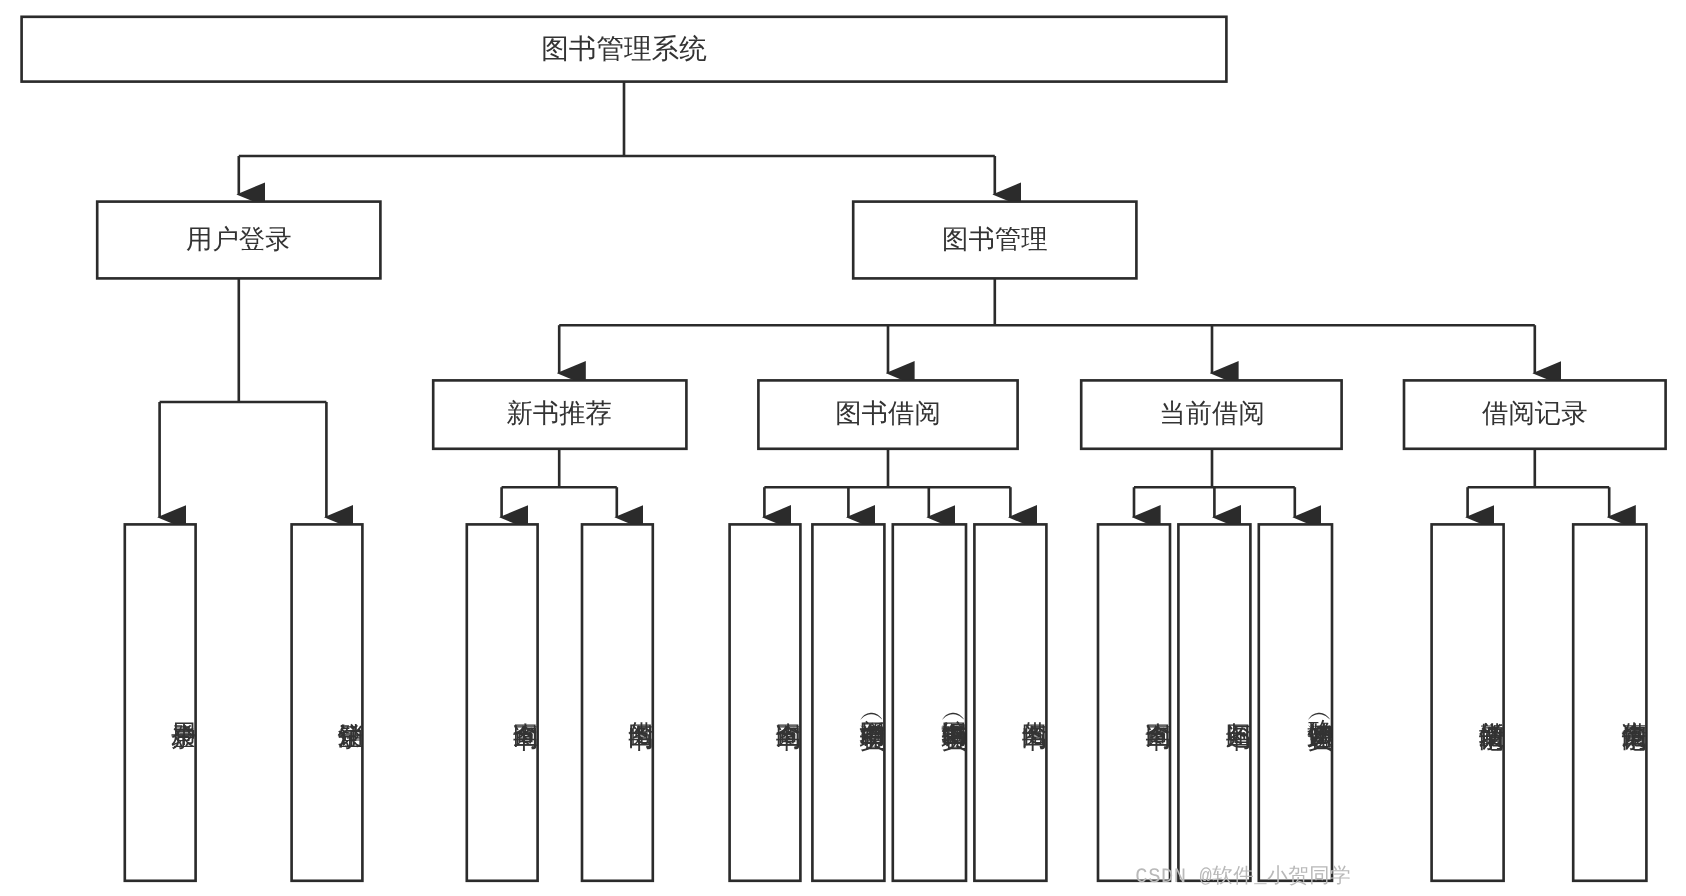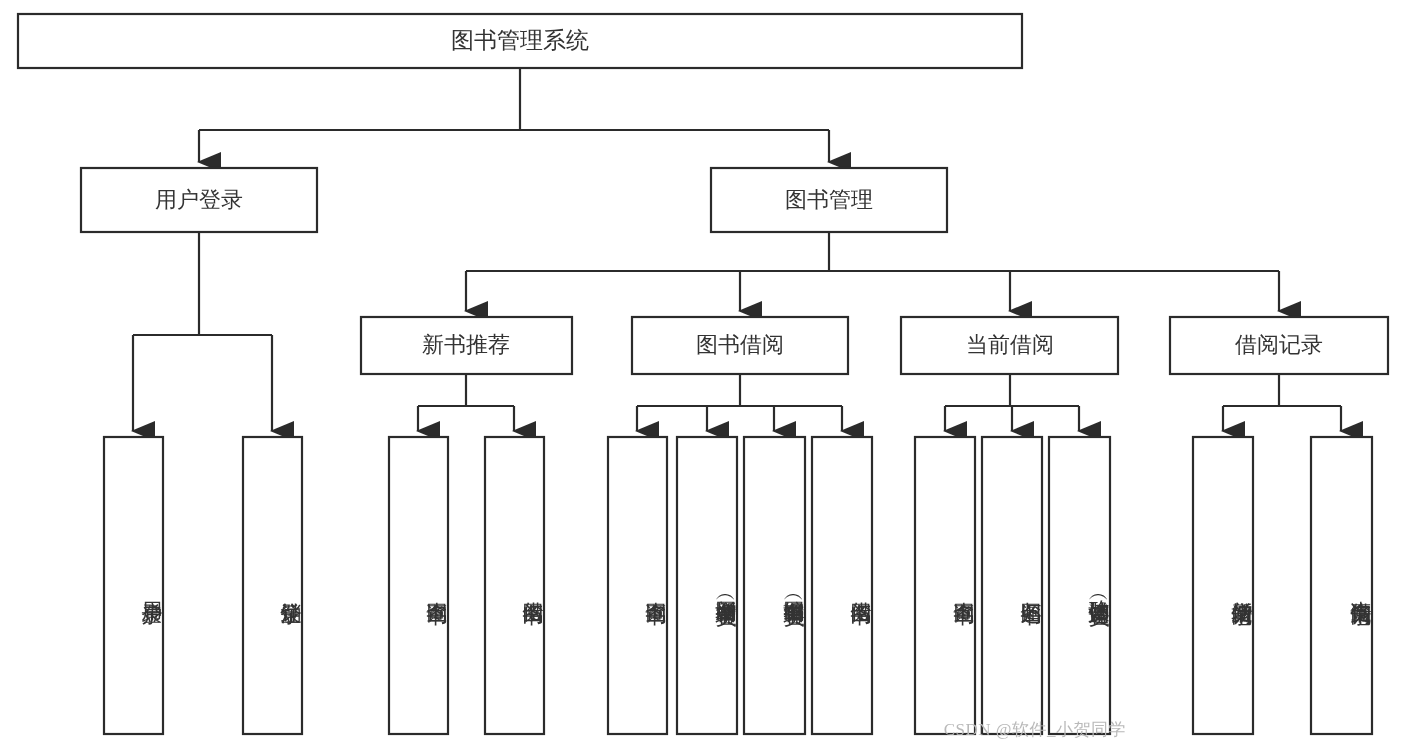--- a/index.html
+++ b/index.html
@@ -67,21 +67,21 @@
     display: flex;
     align-items: flex-start;
     justify-content: center;
     white-space: nowrap;
     pointer-events: none;
   }
   .watermark {
     position: absolute;
     right: 8px;
     bottom: 6px;
-    font-family: Liberation Serif, serif;
+    font-family: Liberation Mono, monospace;
     font-size: 17px;
     color: #b9b9b9;
     letter-spacing: 0.5px;
     white-space: nowrap;
     margin-top: 33px;
   }
 </style>
 </head>
 <body>
 

